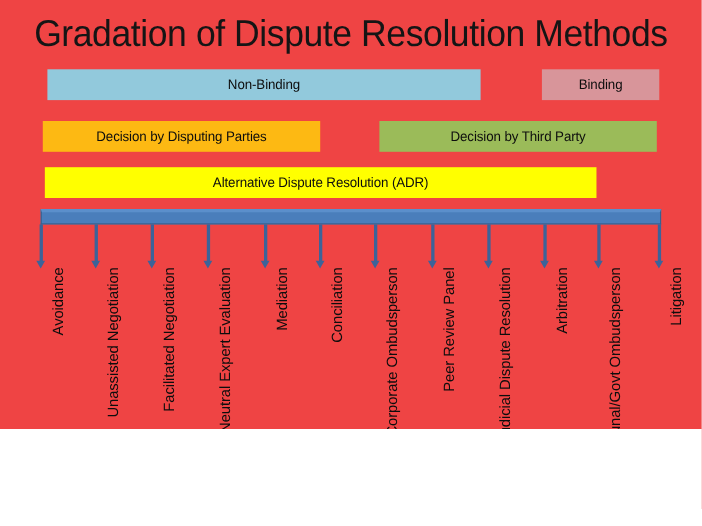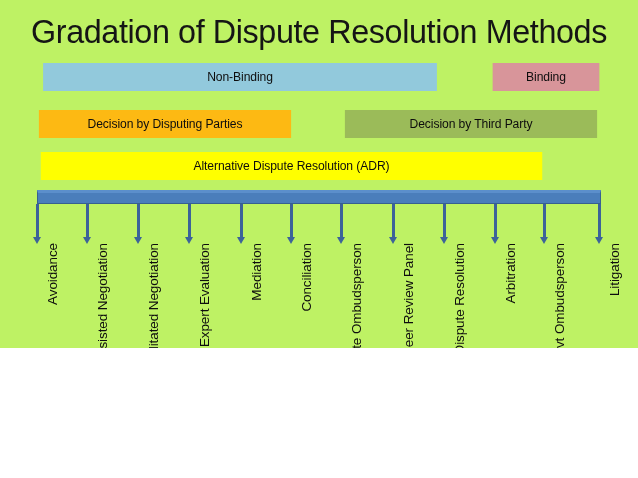--- a/index.html
+++ b/index.html
@@ -6,22 +6,22 @@
     margin: 0;
     padding: 0;
     background: #ffffff;
   }
   body {
     font-family: "Liberation Sans", sans-serif;
   }
   #canvas {
     position: relative;
     width: 638px;
-    height: 348px;
-    background: #bef264;
+    height: 390px;
+    background: #ef4444;
     overflow: hidden;
   }
 
   
   #page-title {
     position: absolute;
     left: 0;
     top: 10px;
     width: 638px;
     text-align: center;

